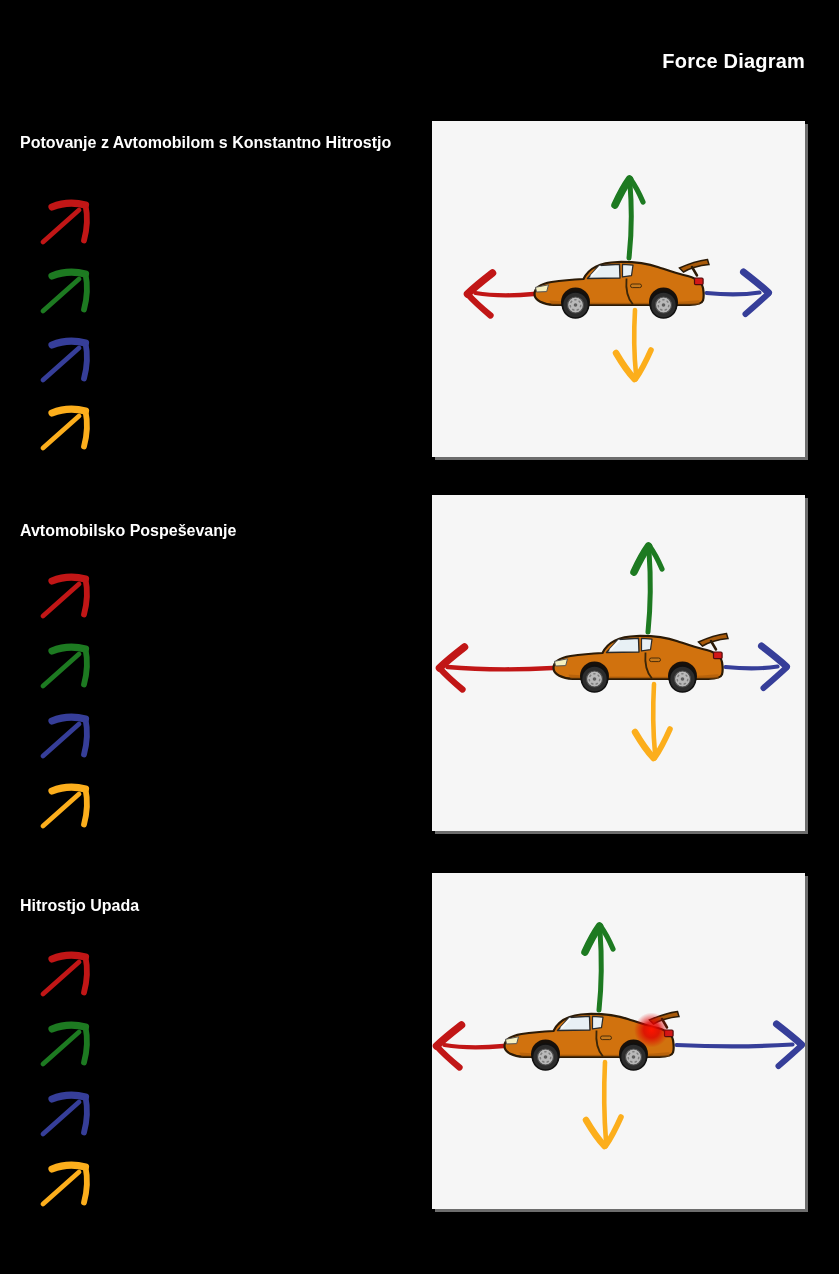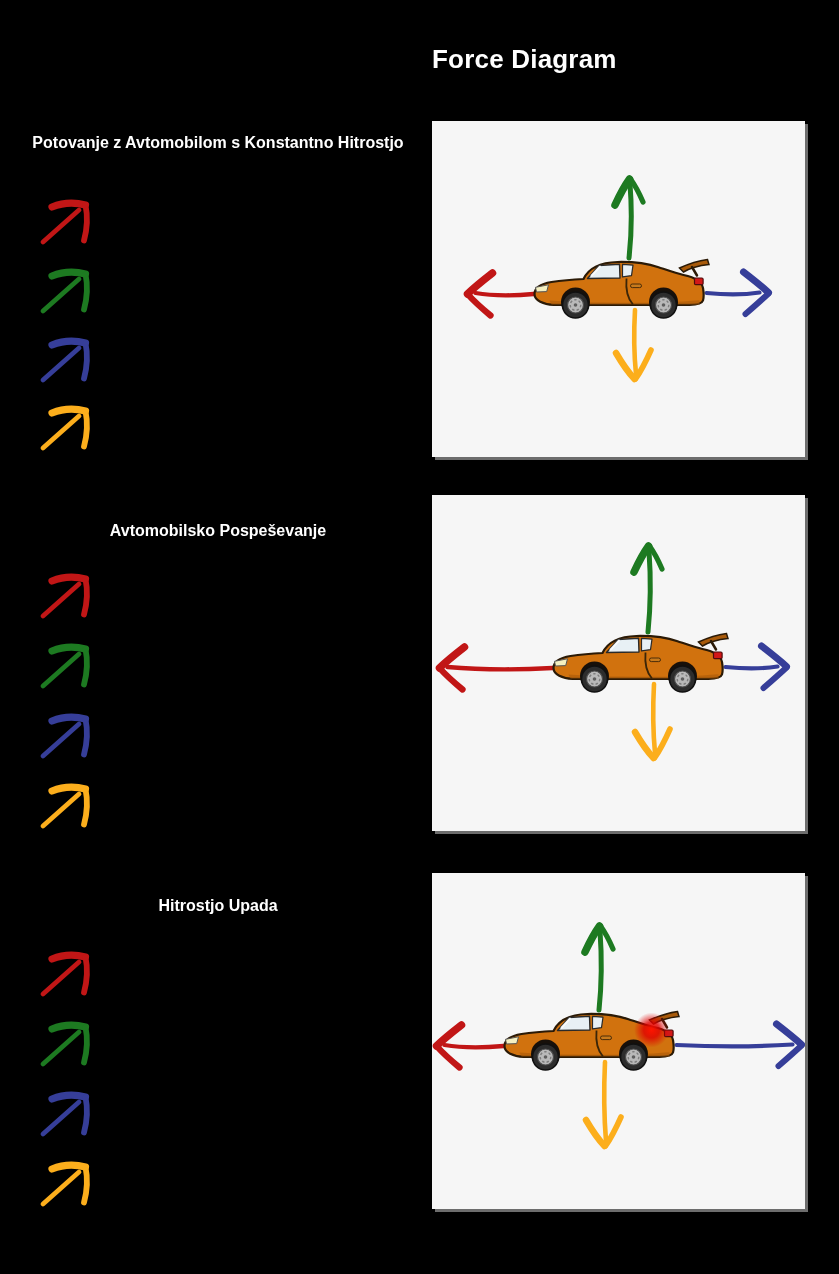--- a/index.html
+++ b/index.html
@@ -2,27 +2,27 @@
 <html><head>
 <meta charset="utf-8">
 <style>
   html,body{margin:0;padding:0;}
   body{
     width:839px;height:1274px;position:relative;overflow:hidden;
     background:#000;
     font-family:"Liberation Sans","DejaVu Sans",sans-serif;
   }
   .main-title{
-    position:absolute;left:432px;top:44px;width:373px;
-    text-align:left;color:#fff;font-size:26px;font-weight:700;
+    position:absolute;left:432px;top:50px;width:373px;
+    text-align:right;color:#fff;font-size:20px;font-weight:700;
     letter-spacing:.2px;
   }
   .section-title{
-    position:absolute;left:28px;width:380px;
-    text-align:center;color:#fff;font-size:16px;font-weight:700;
+    position:absolute;left:20px;width:380px;
+    text-align:left;color:#fff;font-size:16px;font-weight:700;
     line-height:23px;
   }
   .legend{position:absolute;left:38px;width:62px;top:0;}
   .legend svg{position:absolute;left:0;width:58px;height:50px;overflow:visible;}
   .panel{
     position:absolute;left:432px;width:373px;height:336px;
     background:#f6f6f6;
     box-shadow:3px 3px 0 #6d6d6d;
   }
   .panel svg{display:block;width:373px;height:336px;}

